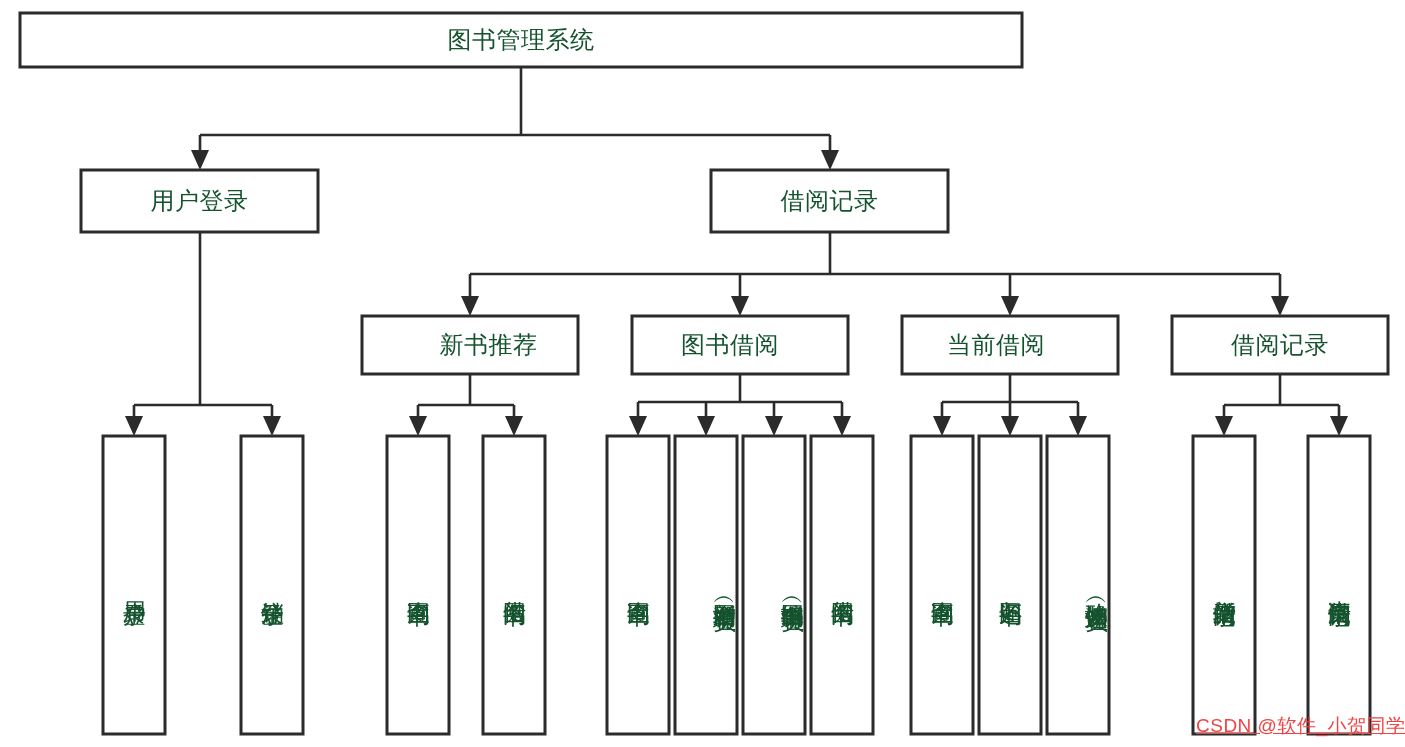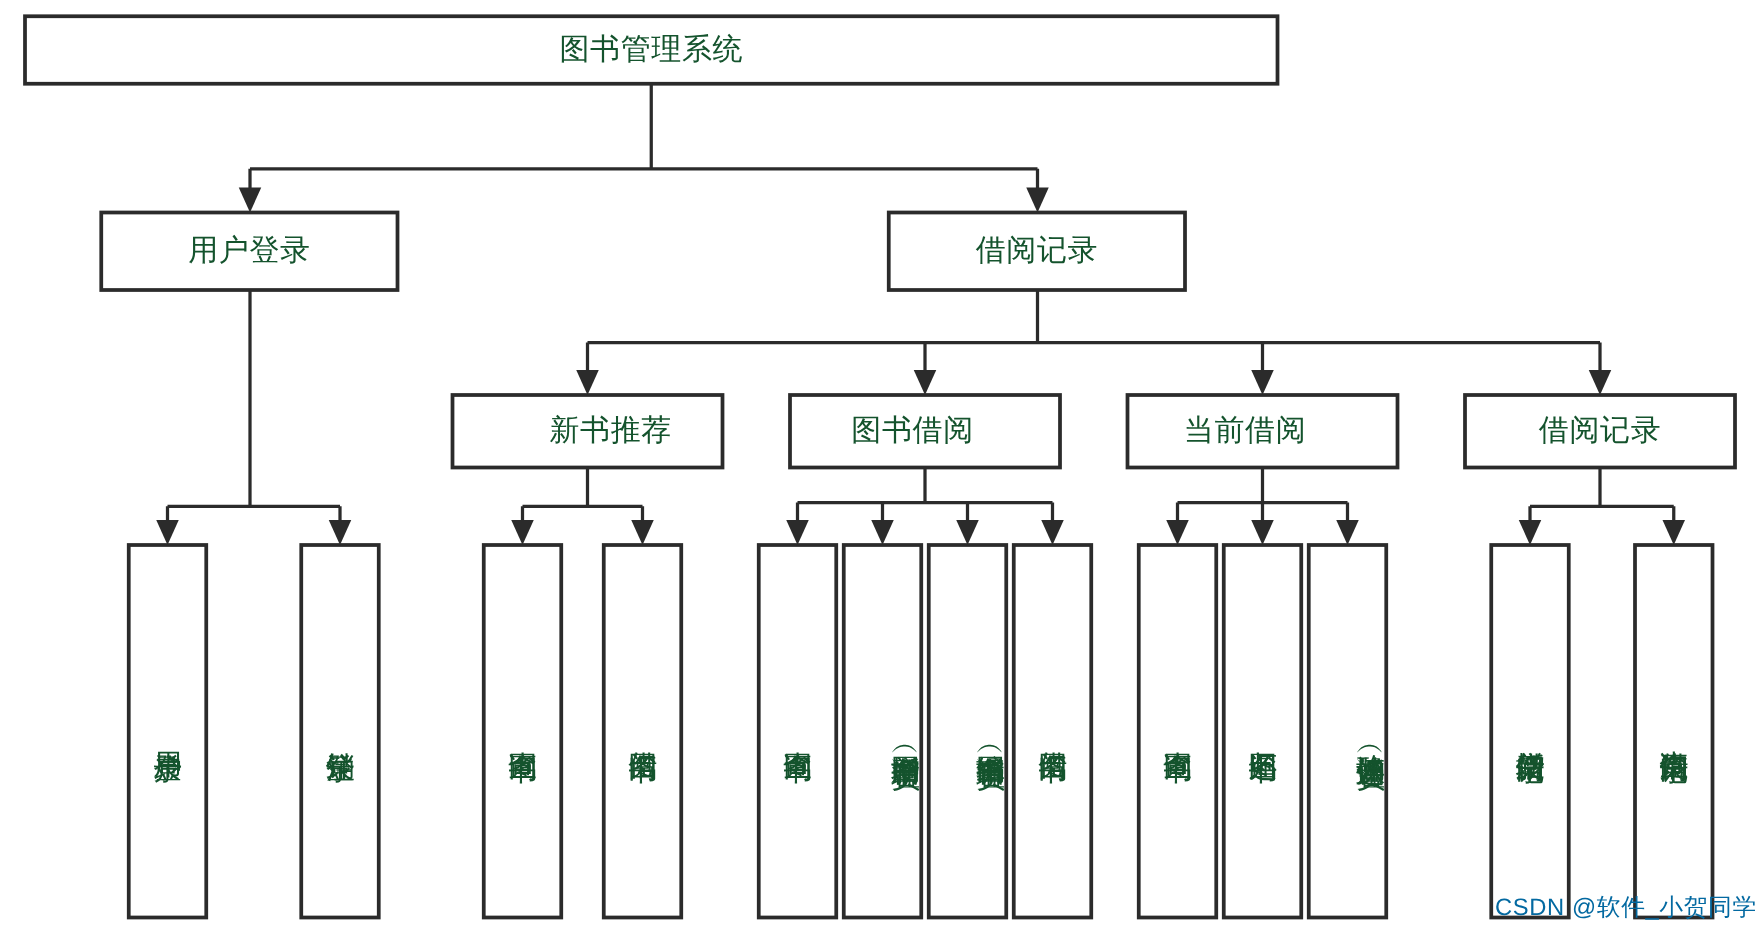--- a/index.html
+++ b/index.html
@@ -67,25 +67,26 @@
     align-items: flex-start;
     justify-content: center;
     padding-top: 8px;
   }
   .node-label.vertical.v-centered {
     align-items: center;
     padding-top: 0;
   }
   .watermark {
     position: absolute;
-    color: #0369a1;
+    color: #ef4444;
     font-size: 19px;
     font-family: "Liberation Sans", "DejaVu Sans", sans-serif;
     white-space: nowrap;
     letter-spacing: 0.5px;
+    text-decoration: underline;
   }
 </style>
 </head>
 <body>
 
 <div id="diagram-root">
 
   <svg id="diagram-svg" viewBox="0 0 1405 747">
 
     <g>

